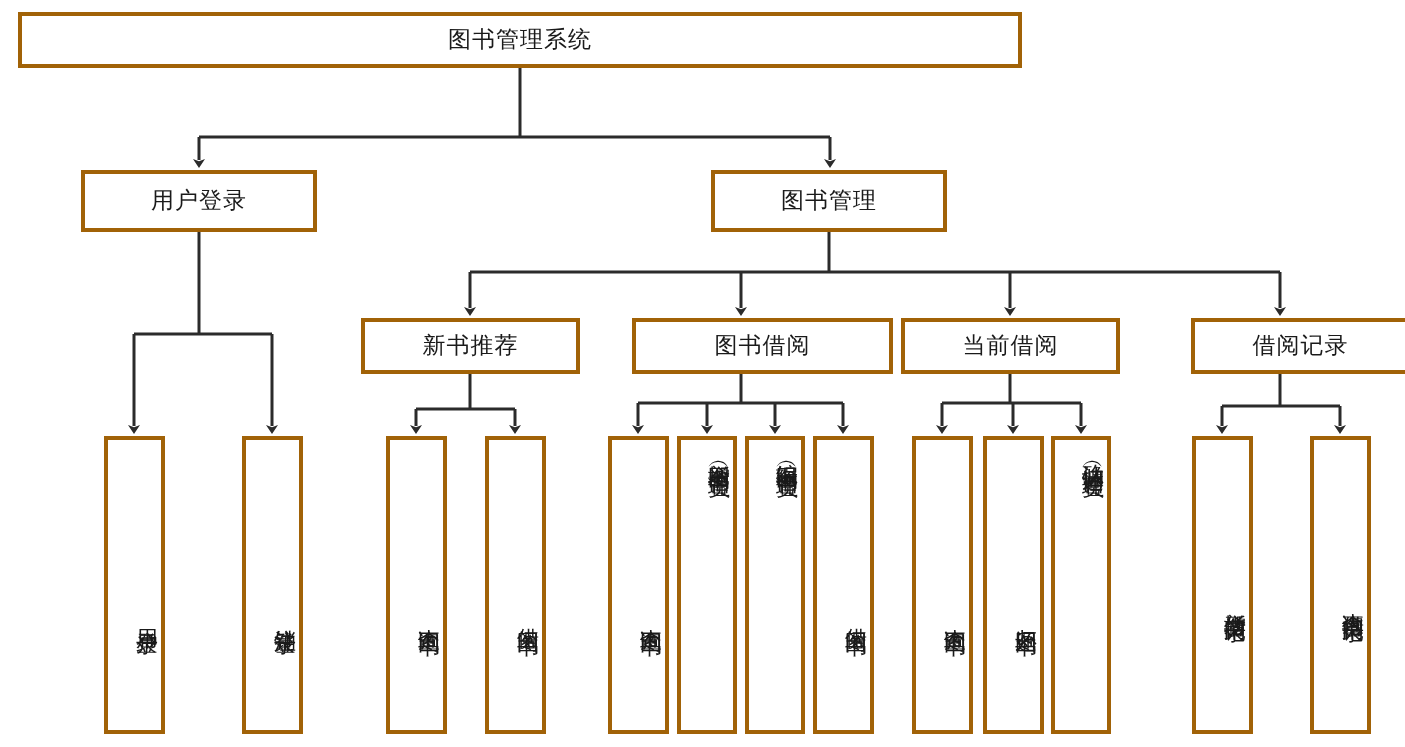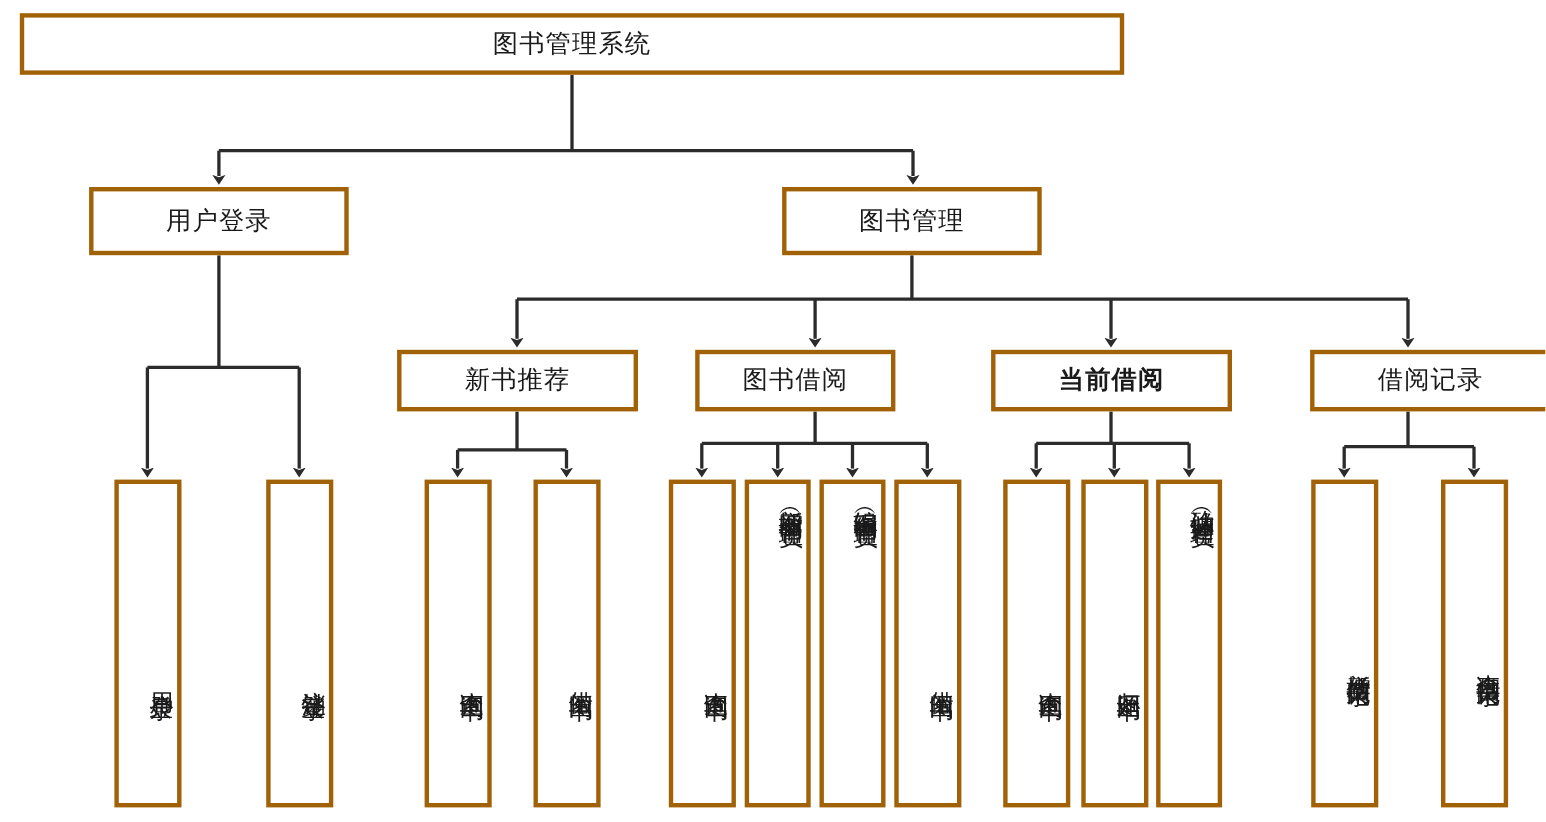--- a/index.html
+++ b/index.html
@@ -131,24 +131,24 @@
   <div class="node horiz" style="left:81px; top:170px; width:236px; height:62px;">
     <span class="lbl">用户登录</span>
   </div>
   <div class="node horiz" style="left:361px; top:318px; width:219px; height:56px;">
     <span class="lbl">新书推荐</span>
   </div>
 
   <div class="node horiz" style="left:711px; top:170px; width:236px; height:62px;">
     <span class="lbl">图书管理</span>
   </div>
-  <div class="node horiz" style="left:632px; top:318px; width:182px; height:56px;">
+  <div class="node horiz" style="left:632px; top:318px; width:261px; height:56px;">
     <span class="lbl">图书借阅</span>
   </div>
-  <div class="node horiz" style="left:901px; top:318px; width:219px; height:56px;font-weight:bold;">
+  <div class="node horiz" style="left:901px; top:318px; width:219px; height:56px;">
     <span class="lbl">当前借阅</span>
   </div>
   <div class="node horiz" style="left:1171px; top:318px; width:219px; height:56px;margin-left:20px;">
     <span class="lbl">借阅记录</span>
   </div>
 
   <div class="node vert" style="left:104px; top:436px; width:61px; height:298px; padding-top:60px;">
     <span class="lbl">用户登录</span>
   </div>
   <div class="node vert" style="left:242px; top:436px; width:61px; height:298px; padding-top:60px;">

